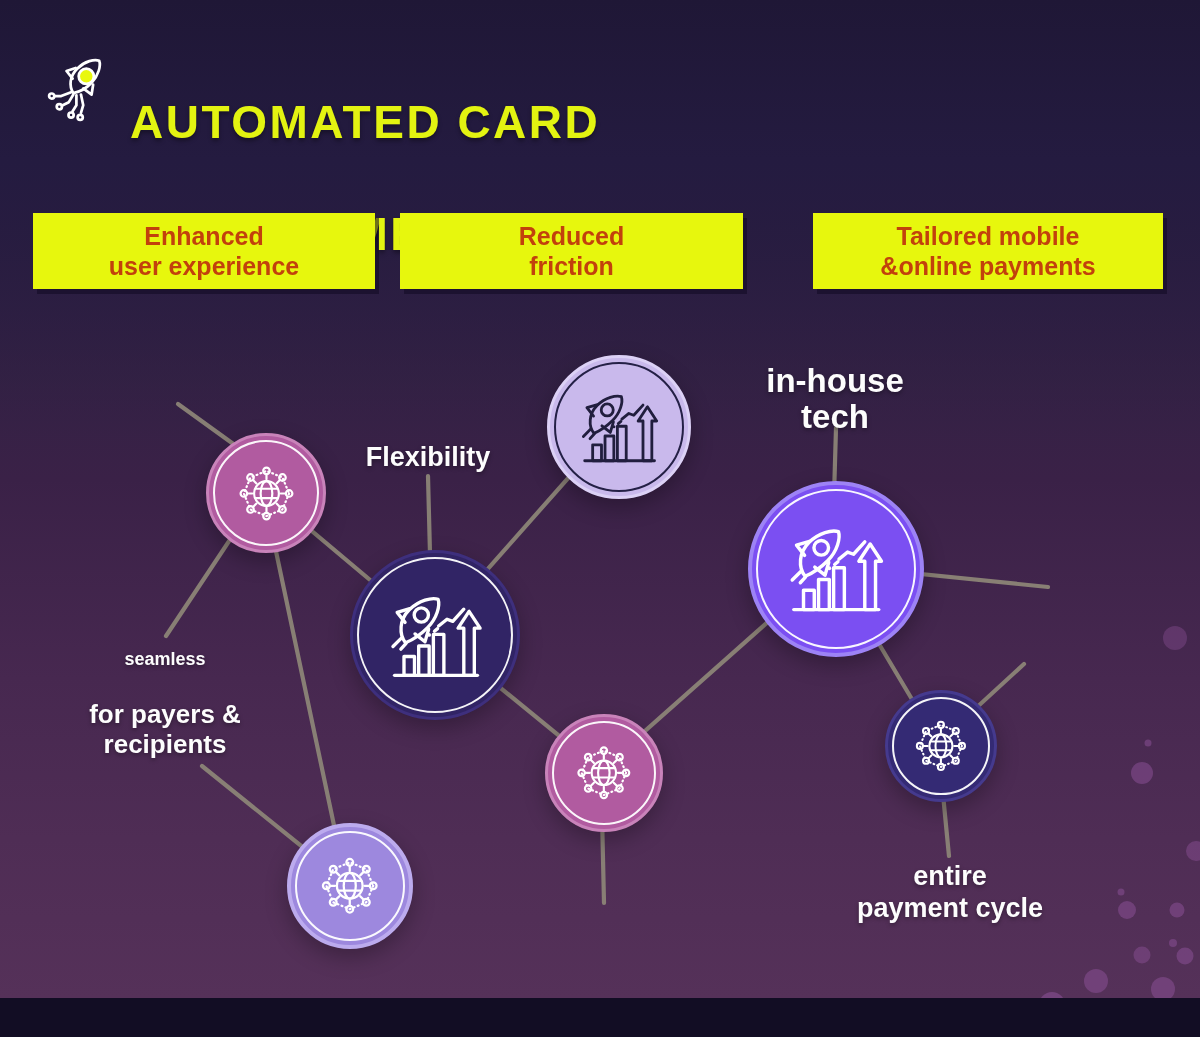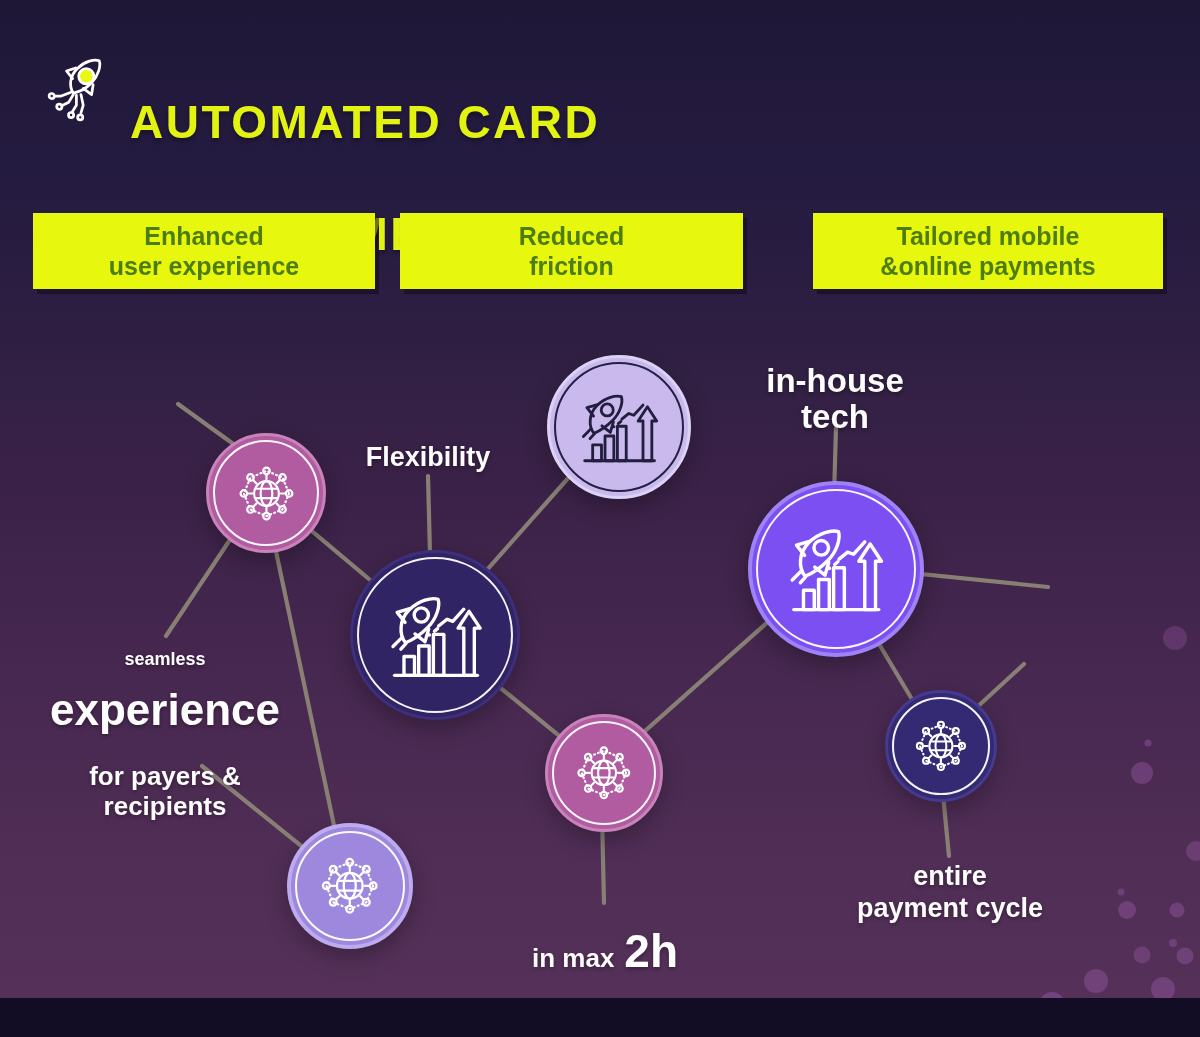--- a/index.html
+++ b/index.html
@@ -12,21 +12,21 @@
     color:#fdfdfd;
   }
   
   .logo{position:absolute;left:46px;top:48px;width:76px;height:84px;z-index:5;}
   .title{position:absolute;left:130px;top:38px;z-index:5;
     color:#e3f311;font-size:46px;font-weight:800;letter-spacing:2.5px;
     line-height:1.22;text-shadow:0 3px 4px rgba(0,0,0,.35);white-space:pre-line;}
   .title span{display:block;}
   
   .banner{position:absolute;top:213px;height:76px;z-index:5;
-    background:#e7f70d;color:#4d7c0f;display:flex;align-items:center;justify-content:center;
+    background:#e7f70d;color:#c2410c;display:flex;align-items:center;justify-content:center;
     text-align:center;font-size:25px;font-weight:700;line-height:1.22;white-space:pre-line;
     box-shadow:4px 5px 0 rgba(16,10,34,.55);}
   .banner.b1{left:33px;width:342px;}
   .banner.b2{left:400px;width:343px;}
   .banner.b3{left:813px;width:350px;}
   
   .wires{position:absolute;left:0;top:0;z-index:1;}
   .wires line{stroke:#8c8477;stroke-width:4.2;stroke-linecap:round;opacity:.95;}
   .dots circle{fill:#8d5299;}
   
@@ -216,29 +216,24 @@
         <use href="#icon-net"></use>
       </svg>
   </div>
 
   <div class="lbl lbl-flex">Flexibility</div>
   <div class="lbl lbl-inhouse">in-house
 tech</div>
 
   <div class="lbl lbl-seamless">
     <span class="t1">seamless</span>
-    <span class="t2">experience</span>
     <span class="t3">for payers &amp;
 recipients</span>
   </div>
 
 
   <div class="lbl lbl-entire">entire
 payment cycle</div>
 
   <div class="lbl lbl-request">
-    <span class="row">
-      <span class="pfx">in max</span>
-      <span class="big">2h</span>
-    </span>
   </div>
 
 </div>
 
 </body></html>

